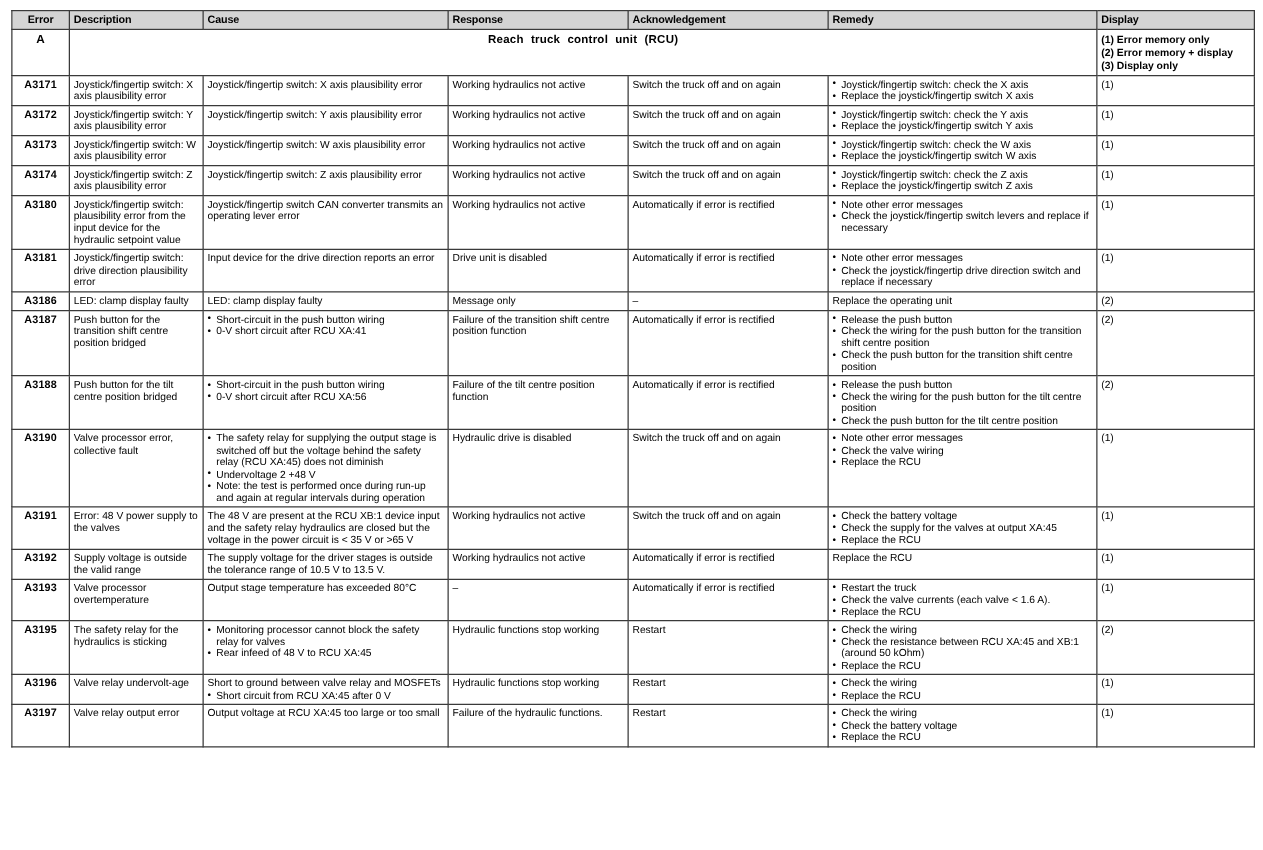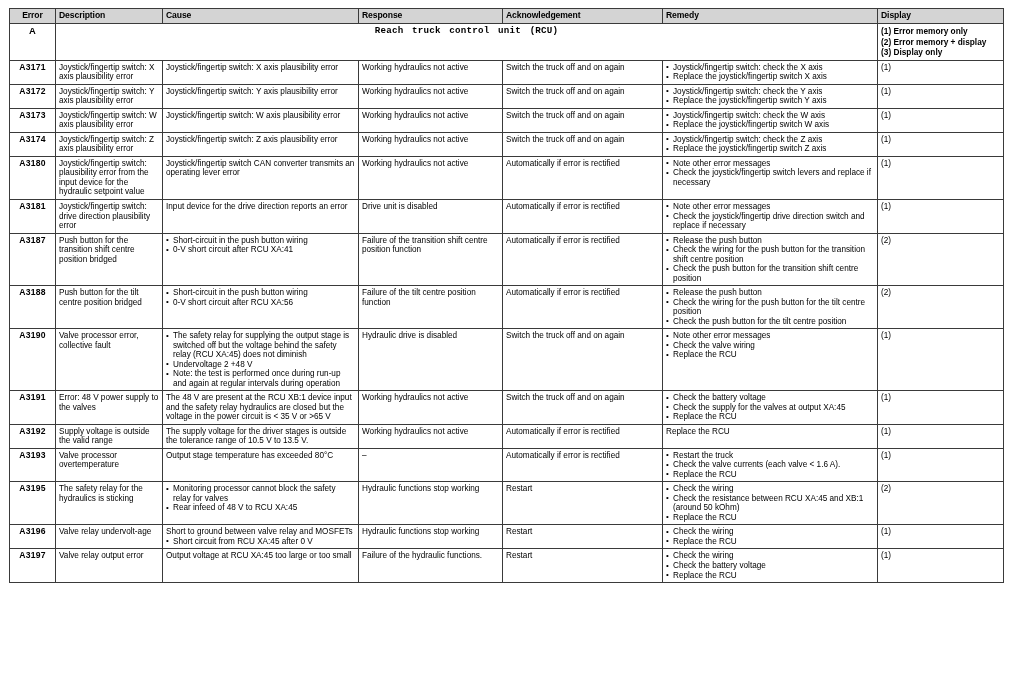--- a/index.html
+++ b/index.html
@@ -67,21 +67,20 @@
   tr.group-row td.cell-error {
     font-weight: bold;
     font-size: 9.4px;
   }
   td.cell-group-title {
     text-align: center;
     vertical-align: middle;
     font-weight: bold;
     font-size: 9.2px;
     letter-spacing: 0.2px;
-    font-family: Liberation Mono, monospace;
   }
   td.cell-group-title .spaced {
     word-spacing: 3px;
   }
   td.cell-legend {
     font-weight: bold;
     font-size: 8.3px;
     vertical-align: top;
     line-height: 1.28;
     padding-top: 2px;
@@ -280,20 +279,39 @@
           </td>
           <td class="cell-text">
             <ul class="bullets">
               <li>Note other error messages</li>
               <li>Check the joystick/fingertip drive direction switch and replace if necessary</li>
             </ul>
           </td>
           <td class="cell-display">(1)</td>
         </tr>
         <tr>
+          <td class="cell-error">A3186</td>
+          <td class="cell-text cell-mid">
+            <p class="plain">LED: clamp display faulty</p>
+          </td>
+          <td class="cell-text">
+            <p class="plain">LED: clamp display faulty</p>
+          </td>
+          <td class="cell-text cell-mid">
+            <p class="plain">Message only</p>
+          </td>
+          <td class="cell-text cell-mid">
+            <p class="plain">–</p>
+          </td>
+          <td class="cell-text">
+            <p class="plain">Replace the operating unit</p>
+          </td>
+          <td class="cell-display">(2)</td>
+        </tr>
+        <tr>
           <td class="cell-error">A3187</td>
           <td class="cell-text cell-mid">
             <p class="plain">Push button for the transition shift centre position bridged</p>
           </td>
           <td class="cell-text">
             <ul class="bullets">
               <li>Short-circuit in the push button wiring</li>
               <li>0-V short circuit after RCU XA:41</li>
             </ul>
           </td>

